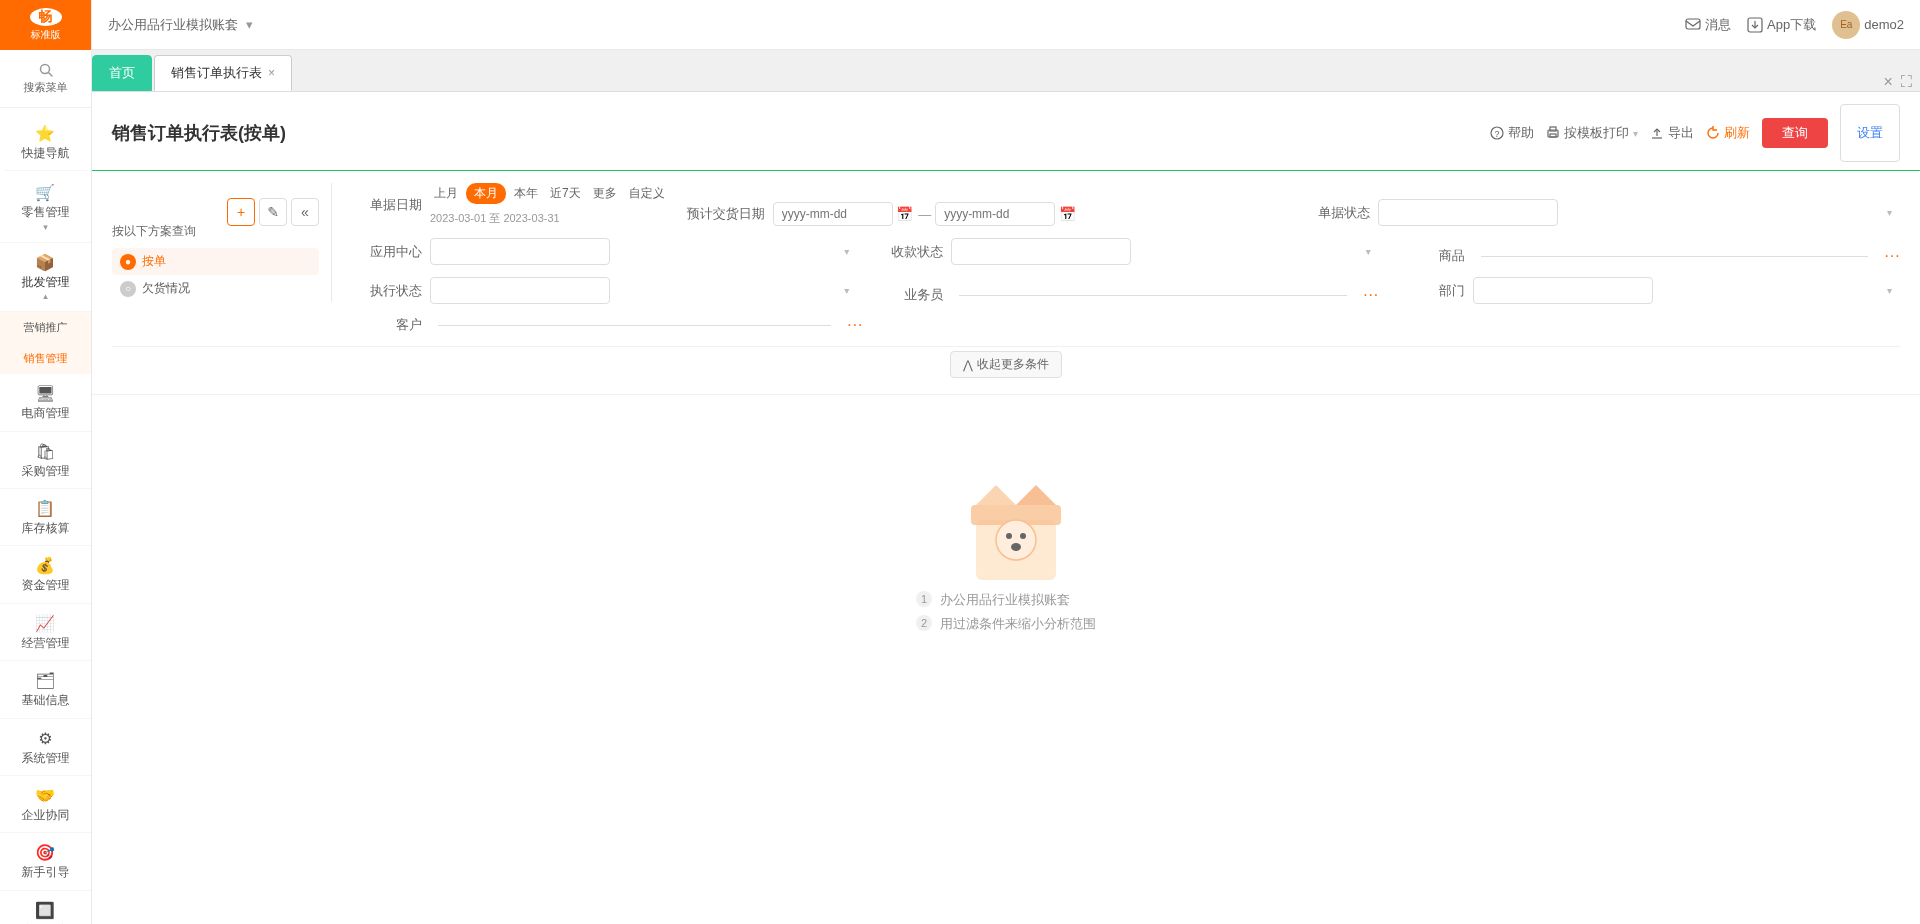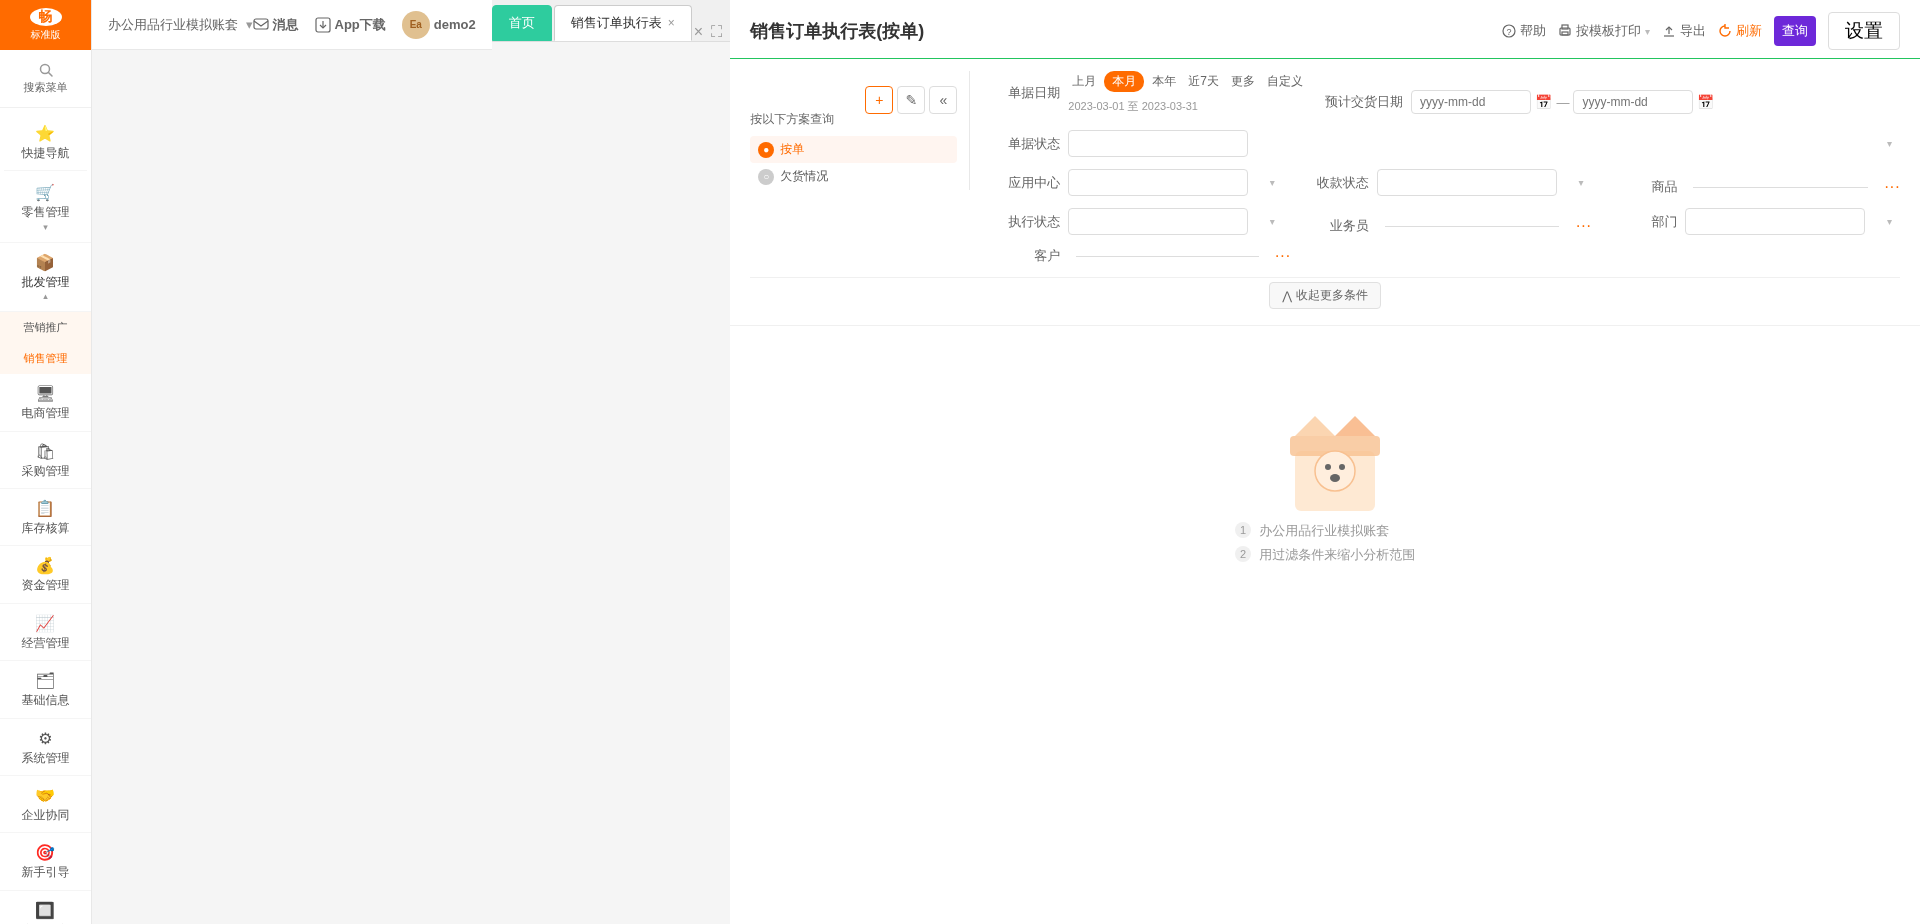--- a/index.html
+++ b/index.html
@@ -17,26 +17,26 @@
     .sidebar-item { width: 100%; display: flex; flex-direction: column; align-items: center; padding: 10px 4px; cursor: pointer; border-bottom: 1px solid #f5f5f5; color: #555; font-size: 12px; position: relative; }
     .sidebar-item.has-sub { color: #333; }
     .sidebar-item-icon { font-size: 16px; margin-bottom: 3px; }
     .sidebar-item-label { font-size: 12px; text-align: right; line-height: 1.2; }
     .sidebar-item-arrow { font-size: 9px; color: #999; margin-top: 2px; }
     .sidebar-sub { width: 100%; background: #fff7f0; }
     .sidebar-sub-item { display: flex; flex-direction: column; align-items: center; padding: 8px 4px; cursor: pointer; font-size: 11px; color: #555; }
     .sidebar-sub-item:hover, .sidebar-sub-item.active { color: #ff6b00; }
 
     
-    .main-area { flex: 1; display: flex; flex-direction: row; overflow: hidden; }
+    .main-area { flex: 1; display: flex; flex-direction: column; overflow: hidden; }
 
     
     .top-header { height: 50px; background: #fff; border-bottom: 1px solid #e8e8e8; display: flex; align-items: center; padding: 0 16px; justify-content: space-between; flex-shrink: 0; }
     .top-header-left { display: flex; align-items: center; gap: 8px; color: #666; font-size: 13px; }
-    .top-header-right { display: flex; align-items: center; gap: 16px; color: #666; font-size: 13px; font-weight: bold; }
+    .top-header-right { display: flex; align-items: center; gap: 16px; color: #666; font-size: 13px; }
     .header-action { display: flex; align-items: center; gap: 4px; cursor: pointer; }
     .user-avatar { width: 28px; height: 28px; border-radius: 50%; background: #e0c090; display: flex; align-items: center; justify-content: center; font-size: 11px; color: #a06020; overflow: hidden; }
 
     
     .tabs-bar { height: 42px; background: #f0f0f0; display: flex; align-items: flex-end; padding: 0 0; flex-shrink: 0; border-bottom: 1px solid #ddd; }
     .tab { height: 36px; padding: 0 16px; display: flex; align-items: center; gap: 6px; cursor: pointer; background: #e0e0e0; border-right: 1px solid #ccc; border-top: 1px solid #ccc; border-left: 1px solid #ccc; color: #666; font-size: 13px; border-radius: 4px 4px 0 0; margin-right: 2px; }
     .tab.active { background: #fff; color: #333; border-bottom: 1px solid #fff; z-index: 1; }
     .tab-home { background: #2ecc9e; color: #fff; border-color: #2ecc9e; border-bottom: 1px solid #2ecc9e; }
     .tab-close { font-size: 12px; color: #999; cursor: pointer; }
     .tabs-right { margin-left: auto; display: flex; align-items: center; padding-right: 8px; gap: 8px; }
@@ -44,22 +44,22 @@
 
     
     .page-content { flex: 1; overflow-y: auto; background: #f5f5f5; padding: 0; }
     .page-inner { background: #fff; margin: 0; min-height: 100%; }
 
     
     .page-title-bar { padding: 12px 20px 8px; display: flex; align-items: center; justify-content: space-between; border-bottom: 1px solid #22c55e; }
     .page-title { font-size: 18px; font-weight: bold; color: #333; }
     .page-actions { display: flex; align-items: center; gap: 12px; }
     .page-action-item { display: flex; align-items: center; gap: 4px; cursor: pointer; color: #666; font-size: 13px; }
-    .btn-query { background: #6d28d9; color: #fff; border: none; padding: 6px 8px; border-radius: 4px; cursor: pointer; font-size: 13px; }
-    .btn-settings { background: #fff; color: #000000; border: 1px solid #ddd; padding: 5px 16px; border-radius: 4px; cursor: pointer; font-size: 19px; }
+    .btn-query { background: #ef4444; color: #fff; border: none; padding: 6px 20px; border-radius: 4px; cursor: pointer; font-size: 13px; }
+    .btn-settings { background: #fff; color: #3b82f6; border: 1px solid #ddd; padding: 19px 16px; border-radius: 4px; cursor: pointer; font-size: 13px; }
 
     
     .filter-area { padding: 12px 20px; border-bottom: 1px solid #f0f0f0; }
     .filter-section { display: flex; align-items: flex-start; gap: 0; }
     .filter-left { width: 220px; border-right: 1px solid #e8e8e8; padding-right: 12px; flex-shrink: 0; }
     .filter-left-header { display: flex; align-items: center; justify-content: space-between; margin-bottom: 8px; }
     .filter-left-item { display: flex; align-items: center; gap: 6px; padding: 5px 8px; cursor: pointer; border-radius: 4px; font-size: 12px; color: #555; }
     .filter-left-item.active { color: #ff6b00; background: #fff5f0; }
     .filter-left-item-icon { width: 16px; height: 16px; border-radius: 50%; display: flex; align-items: center; justify-content: center; font-size: 10px; }
     .icon-orange { background: #ff6b00; color: #fff; }

